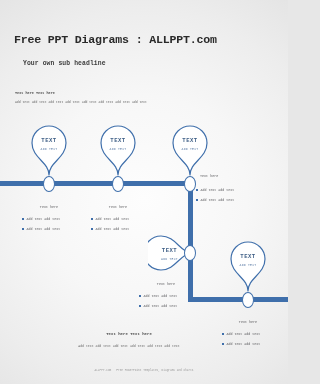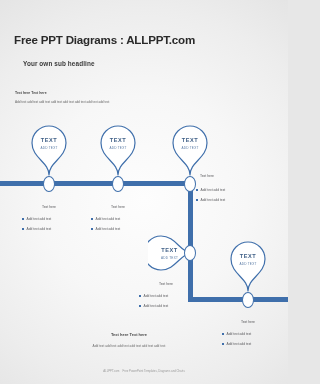--- a/index.html
+++ b/index.html
@@ -6,20 +6,21 @@
   body{
     width:288px;height:384px;overflow:hidden;
     font-family:"Liberation Sans",sans-serif;
     background:#e7e7e7;
     position:relative;
   }
   #slide{
     position:absolute;inset:0;
     background:
       radial-gradient(ellipse 105% 80% at 50% 52%, #fdfdfd 0%, #f7f7f7 34%, #ededed 62%, #e3e3e3 84%, #dcdcdc 100%);
+    font-family: Liberation Mono, monospace;
   }
   
   .title{
     position:absolute;left:14px;top:33px;
     font-size:11.6px;font-weight:bold;color:#2a2a2a;
     letter-spacing:-.2px;white-space:nowrap;
   }
   .subtitle{
     position:absolute;left:23px;top:60px;
     font-size:6.4px;font-weight:bold;color:#3b3b3b;

